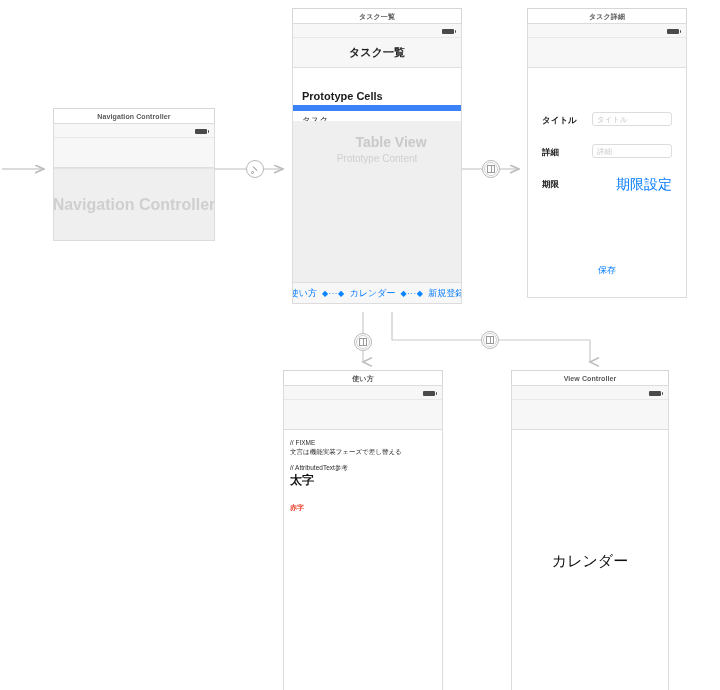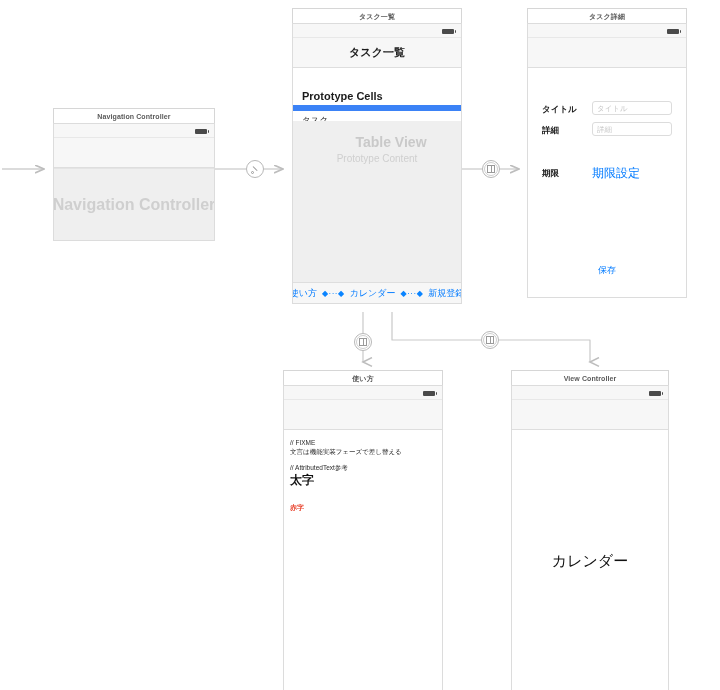--- a/index.html
+++ b/index.html
@@ -119,36 +119,36 @@
   .tb-flex{
     display:inline-flex;align-items:center;gap:1px;color:#0a84ff;font-size:8px;
     letter-spacing:.5px;
   }
 
   
   #scene-detail{left:527px;top:8px;width:160px;}
   #scene-detail .form{
     background:#ffffff;height:229px;position:relative;
   }
-  .form-row{position:absolute;left:0;right:0;height:16px;}
+  .form-row{position:absolute;left:0;right:0;height:16px;margin-top:11px;}
   .form-label{
     position:absolute;left:14px;font-size:8.5px;font-weight:bold;color:#1b1b1b;
     line-height:16px;
   }
   .form-field{
     position:absolute;left:64px;width:80px;height:14px;
     border:1px solid #dcdcdc;border-radius:3px;background:#ffffff;
     box-sizing:border-box;
   }
   .form-field span{
     position:absolute;left:4px;top:2px;font-size:7.5px;color:#c7c7c7;
   }
   .form-link{
-    position:absolute;left:64px;width:80px;text-align:left;
-    font-size:12px;color:#007aff;line-height:16px;
+    position:absolute;left:64px;width:80px;text-align:right;
+    font-size:14px;color:#007aff;line-height:16px;
   }
   .save-btn{
     position:absolute;left:0;right:0;top:196px;text-align:center;
     font-size:9px;color:#007aff;
   }
 
   
   #scene-usage{left:283px;top:370px;width:160px;}
   #scene-usage .content{
     background:#ffffff;height:263px;position:relative;
@@ -302,21 +302,21 @@
       <div class="navbar-plain"></div>
       <div class="form">
 
         <div class="form-row" style="top:33px;">
           <span class="form-label">タイトル</span>
           <span class="form-field">
             <span>タイトル</span>
           </span>
         </div>
 
-        <div class="form-row" style="top:54px;">
+        <div class="form-row" style="top:65px;">
           <span class="form-label">詳細</span>
           <span class="form-field">
             <span>詳細</span>
           </span>
         </div>
 
         <div class="form-row" style="top:97px;">
           <span class="form-label">期限</span>
           <span class="form-link">期限設定</span>
         </div>

